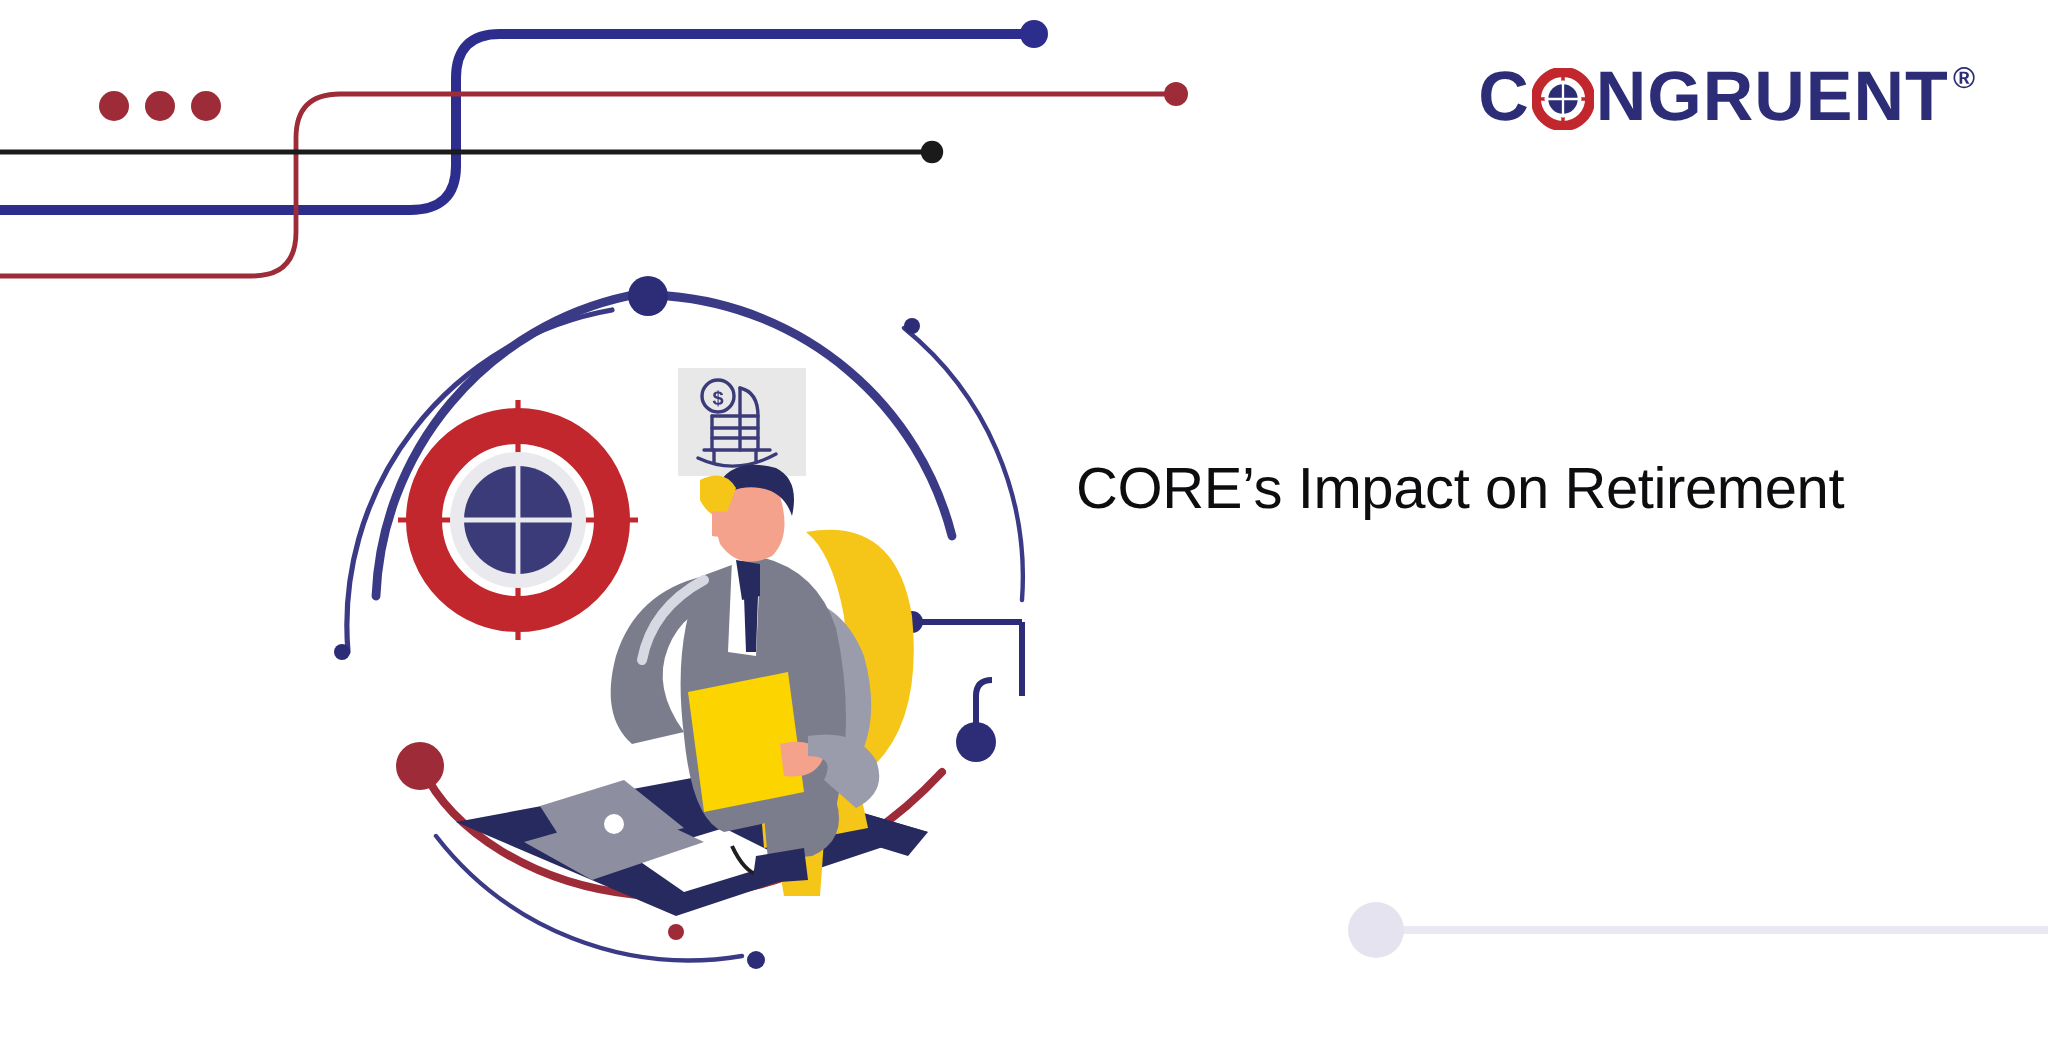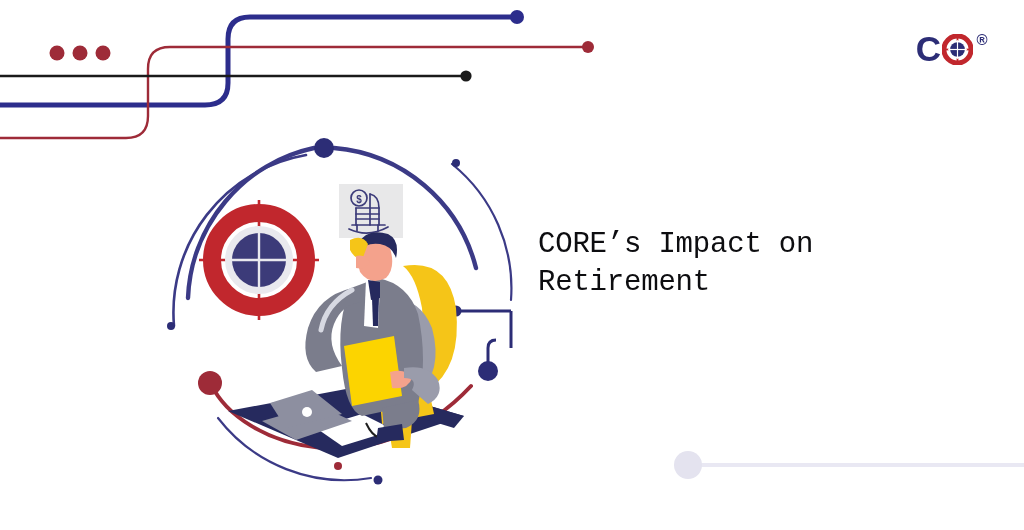--- a/index.html
+++ b/index.html
@@ -86,21 +86,21 @@
   .headline {
     font-family: "Liberation Sans", sans-serif;
     font-size: 35px;
     font-weight: bold;
     line-height: 1.28;
     color: #423c80;
     letter-spacing: -0.3px;
     margin: 0;
   }
   .subhead {
-    font-family: Liberation Mono, monospace;
+    font-family: Liberation Sans, sans-serif;
     font-size: 29px;
     font-weight: normal;
     line-height: 1.32;
     color: #0d0d10;
     letter-spacing: -0.2px;
     margin: 14px 0 0 0;
   }
 
   
   .bottom-rule {
@@ -157,20 +157,21 @@
 
           <line x1="16" y1="0" x2="16" y2="32" stroke="#c1272d" stroke-width="1.8"></line>
           <line x1="0" y1="16" x2="32" y2="16" stroke="#c1272d" stroke-width="1.8"></line>
           <circle cx="16" cy="16" r="14" fill="none" stroke="#c1272d" stroke-width="5.2"></circle>
           <circle cx="16" cy="16" r="9.4" fill="#ffffff"></circle>
           <circle cx="16" cy="16" r="7.6" fill="#2c2d76"></circle>
           <line x1="16" y1="6.5" x2="16" y2="25.5" stroke="#ffffff" stroke-width="1.2"></line>
           <line x1="6.5" y1="16" x2="25.5" y2="16" stroke="#ffffff" stroke-width="1.2"></line>
         </svg>
       </span>
+      <span>NGRUENT</span>
       <span class="brand-reg">®</span>
     </span>
   </div>
 
   <svg class="illustration" viewBox="0 0 370 370">
 
     <g>
 
       <path d="M 8,198 A 160,160 0 0 1 140,27" fill="none" stroke="#3b3a86" stroke-width="2.6" stroke-linecap="round"></path>
 

